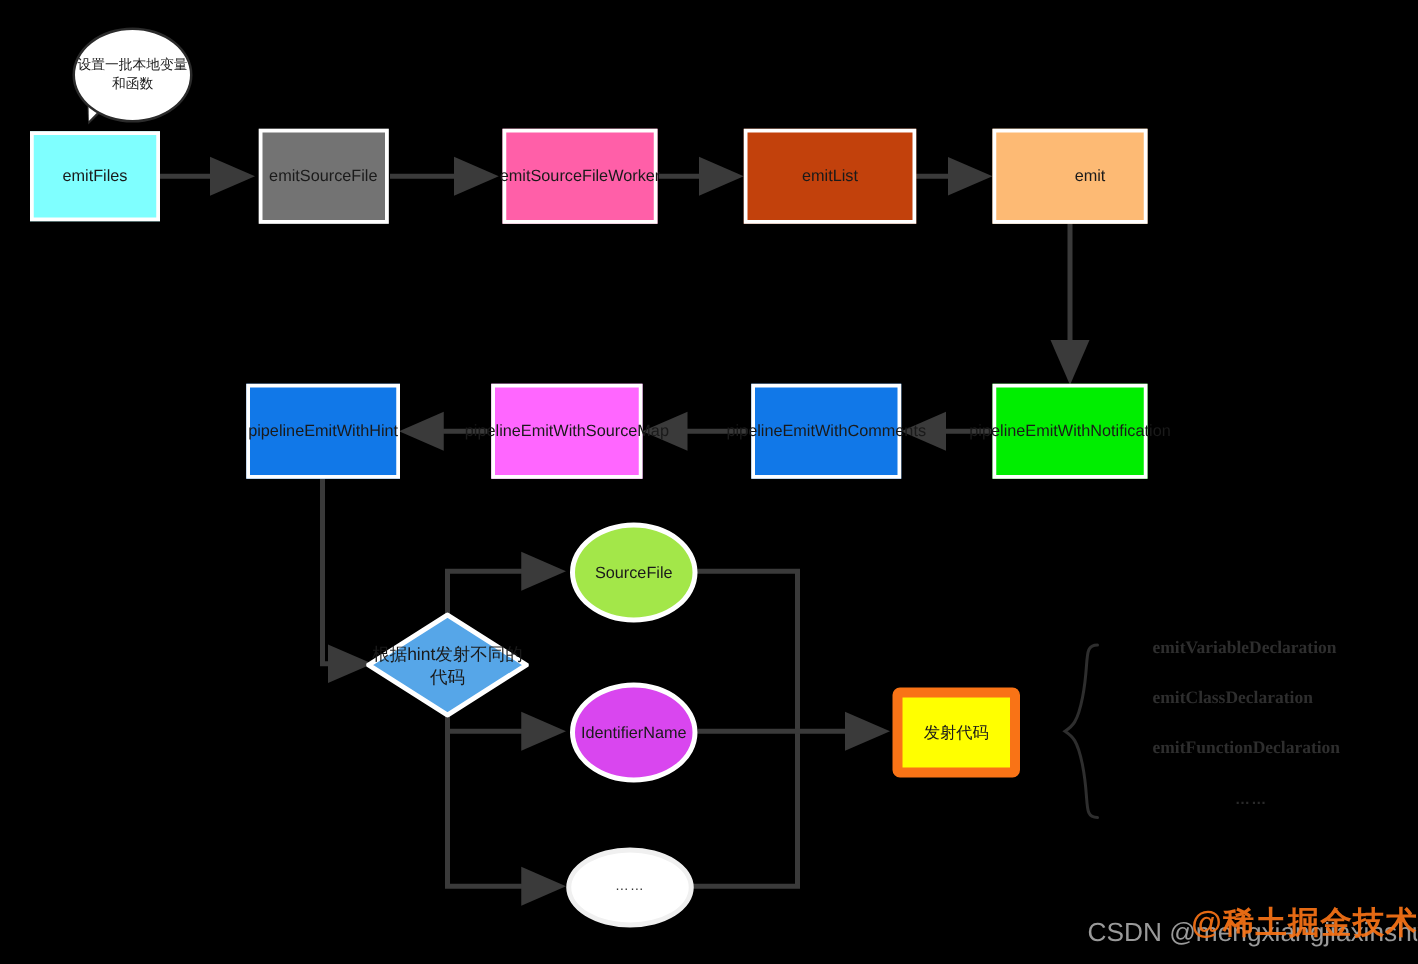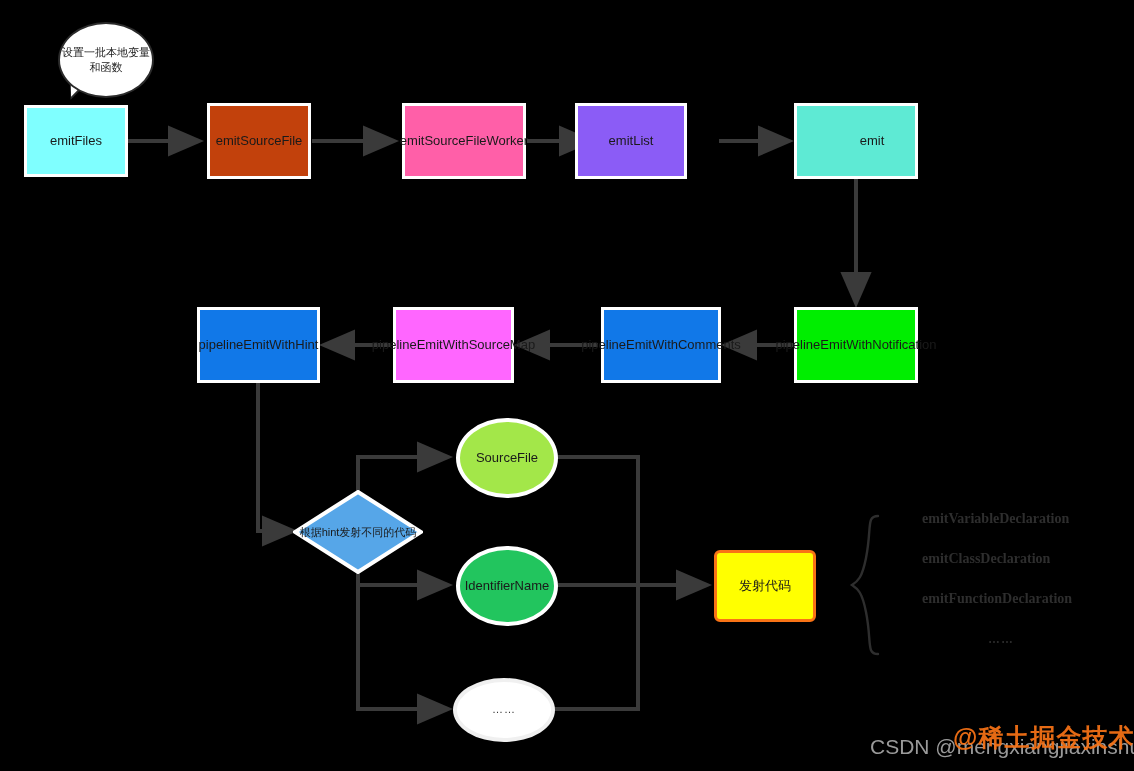--- a/index.html
+++ b/index.html
@@ -90,21 +90,21 @@
   }
   .diamond-text {
     position: absolute;
     left: 0; top: 0;
     width: 100%; height: 100%;
     display: flex;
     align-items: center;
     justify-content: center;
     text-align: center;
     color: #1a1a1a;
-    font-size: 11px;
+    font-size: 14px;
     line-height: 1.3;
   }
   
   .brace-list {
     position: absolute;
     z-index: 3;
   }
   .brace-item {
     position: absolute;
     color: #2e2e2e;
@@ -185,33 +185,33 @@
   <div class="bubble-tail-outline" style="left:64px; top:72px;"></div>
   <div class="bubble-tail" style="left:66px; top:72px;"></div>
   <div class="bubble" style="left:58px; top:22px; width:92px; height:72px;">
     <span>设置一批本地变量和函数</span>
   </div>
 
   <div class="node rect" style="left:24px; top:105px; width:104px; height:72px; background:#7FFFFF;">
     <span class="node-label">emitFiles</span>
   </div>
 
-  <div class="node rect" style="left:207px; top:103px; width:104px; height:76px; background:#c2410c;">
+  <div class="node rect" style="left:207px; top:103px; width:104px; height:76px; background:#737373;justify-content:flex-end;">
     <span class="node-label">emitSourceFile</span>
   </div>
 
   <div class="node rect" style="left:402px; top:103px; width:124px; height:76px; background:#FF5FA8;">
     <span class="node-label">emitSourceFileWorker</span>
   </div>
 
-  <div class="node rect" style="left:575px; top:103px; width:112px; height:76px; background:#8b5cf6;">
+  <div class="node rect" style="left:595px; top:103px; width:138px; height:76px; background:#c2410c;">
     <span class="node-label">emitList</span>
   </div>
 
-  <div class="node rect" style="left:794px; top:103px; width:124px; height:76px; background:#5eead4;padding-left:32px;">
+  <div class="node rect" style="left:794px; top:103px; width:124px; height:76px; background:#fdba74;padding-left:32px;">
     <span class="node-label">emit</span>
   </div>
 
   <div class="node rect" style="left:601px; top:307px; width:120px; height:76px; background:#1178E8;">
     <span class="node-label">pipelineEmitWithComments</span>
   </div>
 
   <div class="node rect" style="left:794px; top:307px; width:124px; height:76px; background:#00EE00;">
     <span class="node-label">pipelineEmitWithNotification</span>
   </div>
@@ -228,29 +228,29 @@
     <svg class="diamond-shape" viewBox="0 0 130 84" preserveAspectRatio="none">
       <polygon points="65,2 128,42 65,82 2,42" fill="#56A6E8" stroke="#ffffff" stroke-width="4"></polygon>
     </svg>
     <div class="diamond-text">根据hint发射不同的代码</div>
   </div>
 
   <div class="node ellipse" style="left:456px; top:418px; width:102px; height:80px; background:#A3E749;">
     <span class="node-label">SourceFile</span>
   </div>
 
-  <div class="node ellipse" style="left:456px; top:546px; width:102px; height:80px; background:#22c55e;">
+  <div class="node ellipse" style="left:456px; top:546px; width:102px; height:80px; background:#d946ef;">
     <span class="node-label">IdentifierName</span>
   </div>
 
   <div class="node ellipse" style="left:453px; top:678px; width:102px; height:64px; background:#FFFFFF; border-color:#f0f0f0;">
     <span class="node-label" style="color:#333; font-size:11px; letter-spacing:1px;">……</span>
   </div>
 
-  <div class="node" style="left:714px; top:550px; width:102px; height:72px; background:#FFFF00; border:3px solid #f97316; border-radius:6px;">
+  <div class="node" style="left:714px; top:550px; width:102px; height:72px; background:#FFFF00; border:8px solid #f97316; border-radius:6px;">
     <span class="node-label">发射代码</span>
   </div>
 
   <div class="brace-list" style="left:880px; top:500px; width:230px; height:170px;">
     <div class="brace-item" style="left:42px; top:11px;">emitVariableDeclaration</div>
     <div class="brace-item" style="left:42px; top:51px;">emitClassDeclaration</div>
     <div class="brace-item" style="left:42px; top:91px;">emitFunctionDeclaration</div>
     <div class="brace-ellipsis" style="left:108px; top:132px;">……</div>
   </div>
 

